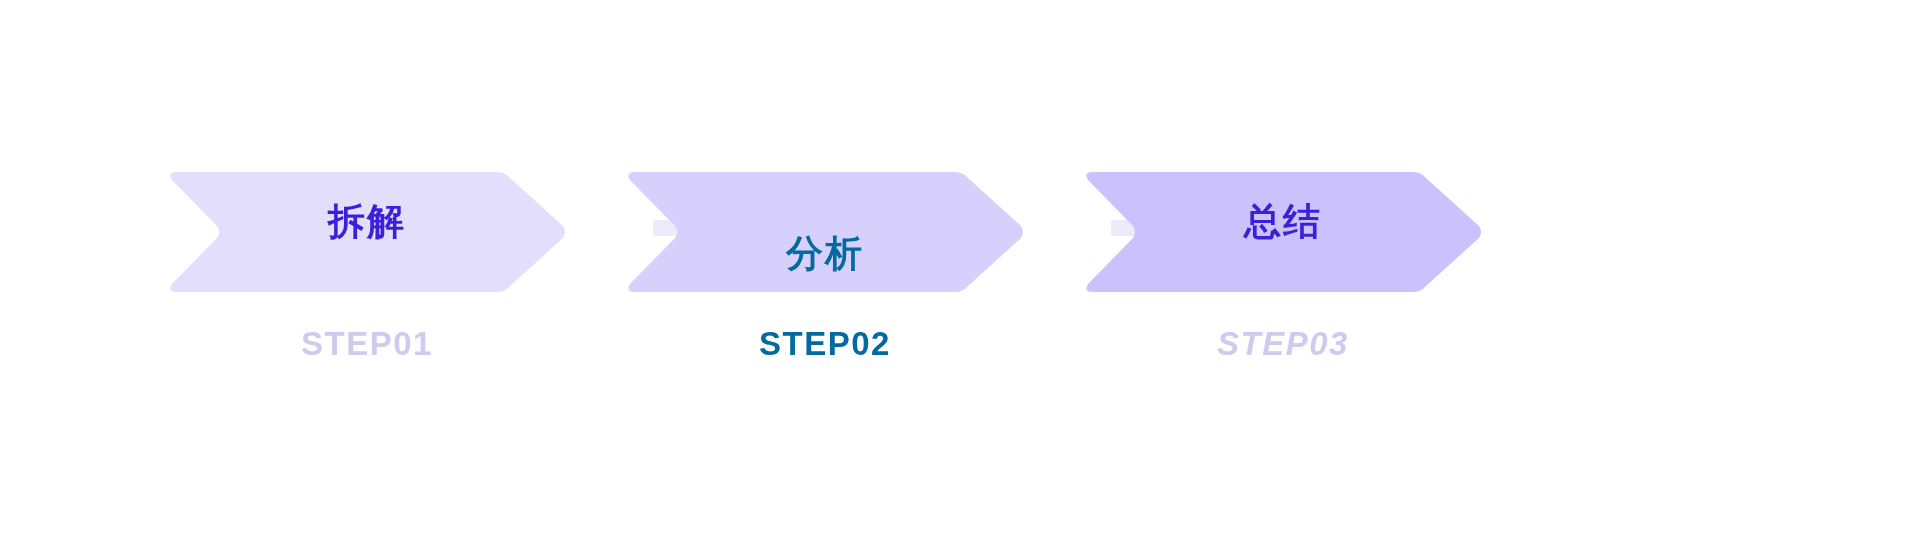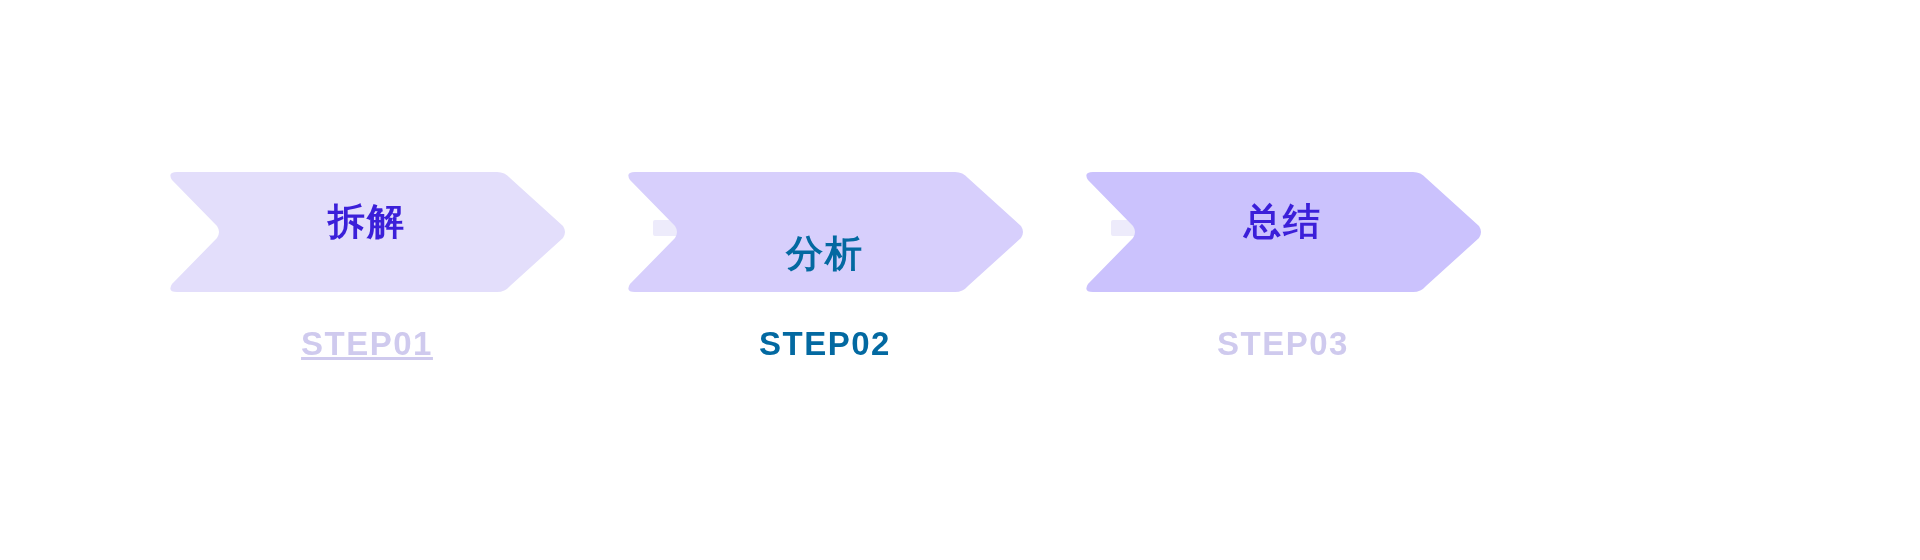--- a/index.html
+++ b/index.html
@@ -90,21 +90,21 @@
 <div class="canvas" style="background: rgb(255, 255, 255);">
 
   <div class="step-group" id="group-0" style="left: 167px;">
     <div class="chevron">
       <svg viewBox="0 0 400 120" xmlns="http://www.w3.org/2000/svg" aria-hidden="true">
         <path id="shape-0" d="M10,0 H330 Q338,0 343,6 L396,54 Q400,60 396,66 L343,114 Q338,120 330,120
                  H10 Q0,120 5,112 L50,66 Q54,60 50,54 L5,8 Q0,0 10,0 Z" fill="#E3DEFB"></path>
       </svg>
     </div>
     <div class="chevron-label" style="color: rgb(59, 31, 217);">拆解</div>
-    <div class="step-caption" style="color: rgb(207, 202, 238); text-decoration: underline;">STEP01</div>
+    <div class="step-caption" style="color: rgb(207, 202, 238);">STEP01</div>
   </div>
 
   <div class="connector" id="conn-0" style="left: 653px;">
     <svg viewBox="0 0 52 44" xmlns="http://www.w3.org/2000/svg" aria-hidden="true">
       <path id="arrow-0" d="M2,14 H28 V3 Q28,0 31,2 L50,20 Q52,22 50,24 L31,42 Q28,44 28,41 V30 H2 Q0,30 0,28 V16 Q0,14 2,14 Z" fill="#EDEBFB"></path>
     </svg>
   </div>
 
   <div class="step-group" id="group-1" style="left: 625px;">
     <div class="chevron">
@@ -124,16 +124,16 @@
   </div>
 
   <div class="step-group" id="group-2" style="left: 1083px;">
     <div class="chevron">
       <svg viewBox="0 0 400 120" xmlns="http://www.w3.org/2000/svg" aria-hidden="true">
         <path id="shape-2" d="M10,0 H330 Q338,0 343,6 L396,54 Q400,60 396,66 L343,114 Q338,120 330,120
                  H10 Q0,120 5,112 L50,66 Q54,60 50,54 L5,8 Q0,0 10,0 Z" fill="#CBC2FD"></path>
       </svg>
     </div>
     <div class="chevron-label" style="color: rgb(59, 31, 217); text-align: right;">总结</div>
-    <div class="step-caption" style="color: rgb(207, 202, 238);">STEP03</div>
+    <div class="step-caption" style="color: rgb(207, 202, 238); font-style: italic;">STEP03</div>
   </div>
 
 </div>
 
 </body></html>

